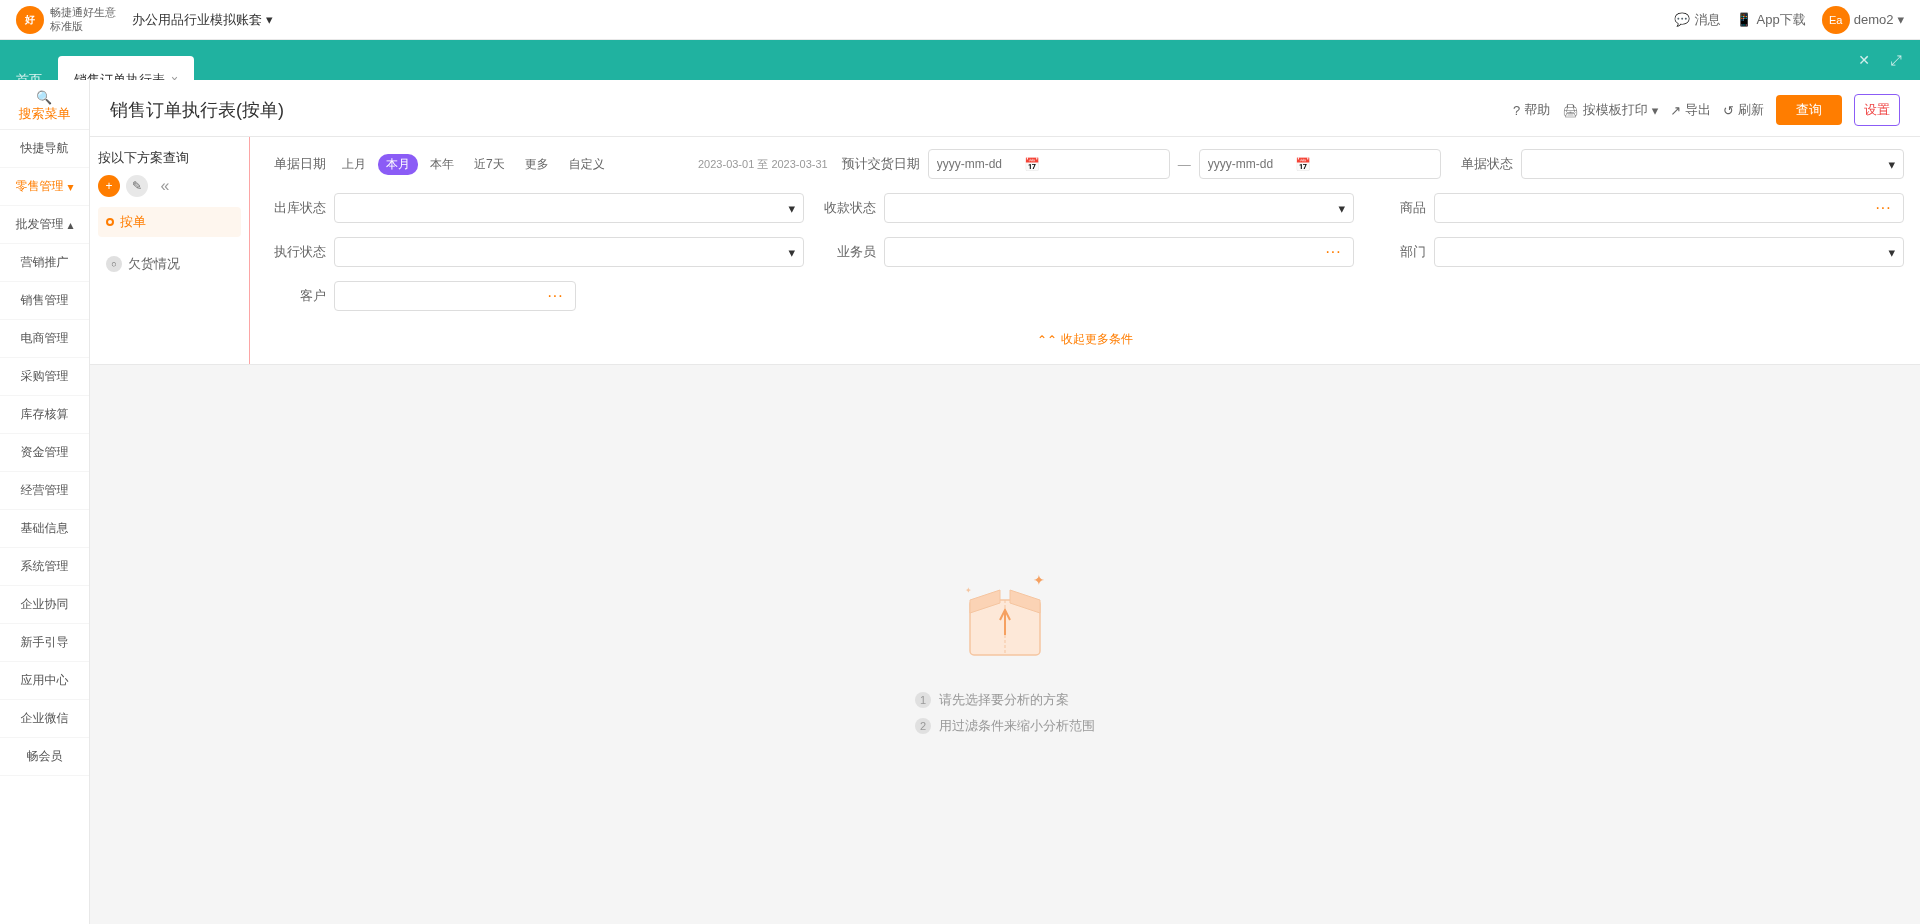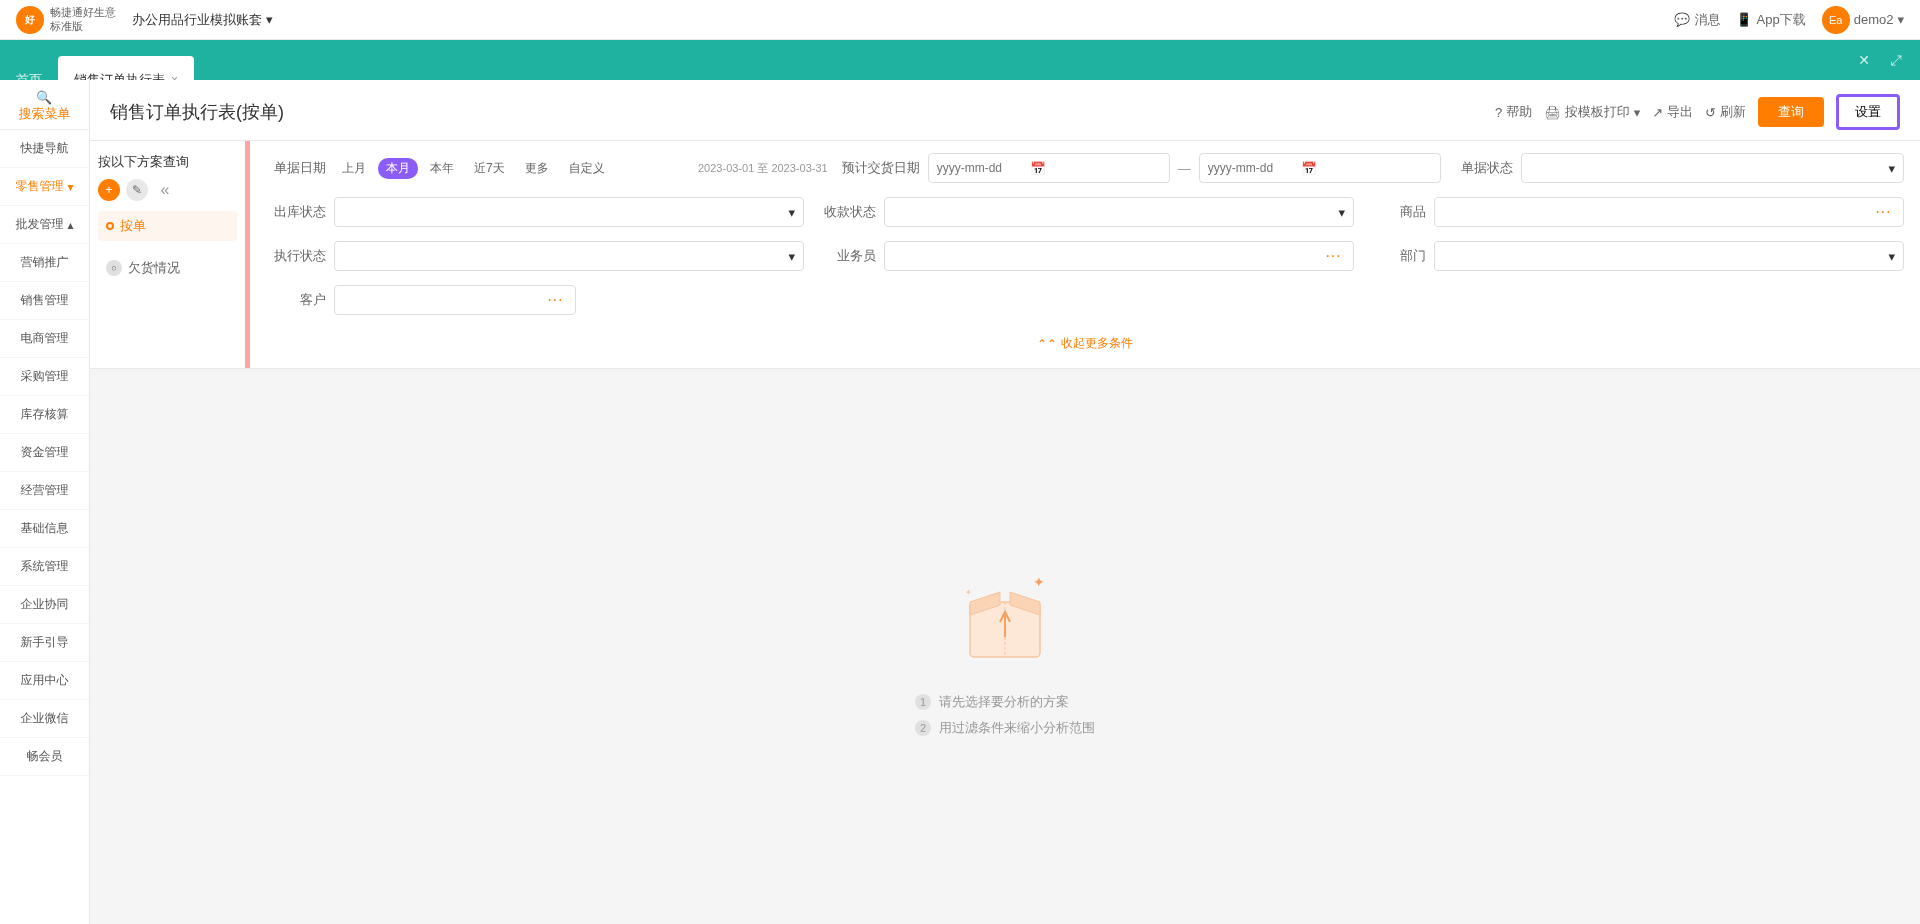--- a/index.html
+++ b/index.html
@@ -214,40 +214,40 @@
       background: #ff7d00;
       color: white;
       border: none;
       padding: 6px 20px;
       border-radius: 4px;
       cursor: pointer;
       font-size: 13px;
     }
     .btn-secondary {
       background: #fff;
-      color: #000000;
-      border: 3px solid #8b5cf6;
-      padding: 6px 16px;
+      color: #ef4444;
+      border: 1px solid #8b5cf6;
+      padding: 6px 9px;
       border-radius: 4px;
       cursor: pointer;
       font-size: 13px;
     }
 
     
     .filter-panel {
       background: #fff;
       margin: 0;
       border-bottom: 1px solid #e8e8e8;
     }
     .filter-panel-inner {
       display: flex;
     }
     .filter-sidebar {
       width: 160px;
-      border-right: 5px solid #fca5a5;
+      border-right: 1px solid #fca5a5;
       padding: 12px 8px;
       flex-shrink: 0;
     }
     .filter-sidebar-title {
       font-size: 13px;
       color: #333;
       margin-bottom: 8px;
       display: flex;
       align-items: center;
       gap: 4px;
@@ -342,21 +342,21 @@
       min-width: 60px;
       text-align: right;
     }
     .filter-date-input {
       display: flex;
       align-items: center;
       border: 1px solid #ddd;
       border-radius: 4px;
       height: 30px;
       padding: 0 8px;
-      gap: 14px;
+      gap: 8px;
       flex: 1;
     }
     .filter-date-input input {
       border: none;
       outline: none;
       font-size: 12px;
       color: #999;
       width: 80px;
       background: transparent;
     }

